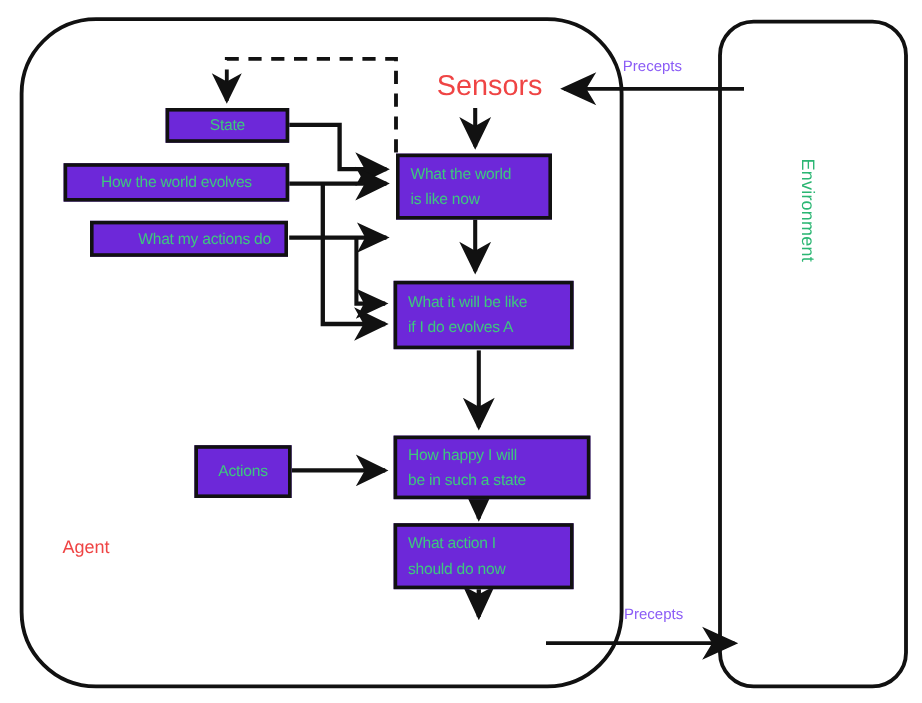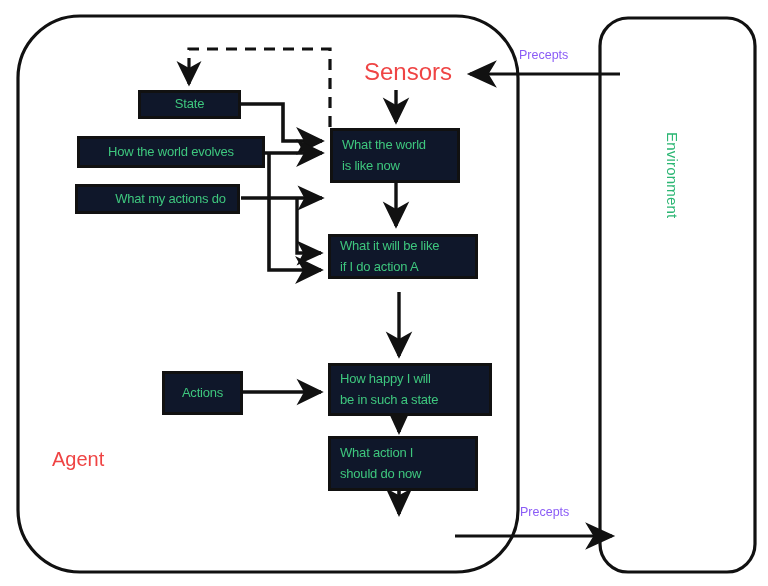--- a/index.html
+++ b/index.html
@@ -22,21 +22,21 @@
     position: absolute;
     left: 0;
     top: 0;
     width: 768px;
     height: 586px;
   }
   .node-box {
     position: absolute;
     box-sizing: border-box;
     border: 3px solid #111111;
-    background: #0f172a;
+    background: #6d28d9;
     display: flex;
     flex-direction: column;
     justify-content: center;
     color: #3ec77e;
     font-size: 13px;
     line-height: 1.55;
     letter-spacing: -0.2px;
   }
   .node-box.centered {
     align-items: center;
@@ -123,56 +123,56 @@
 
     <path d="M620,74 L470,74" fill="none" stroke="#111111" stroke-width="3.2" marker-end="url(#arrowThin)"></path>
 
     <path d="M455,536 L612,536" fill="none" stroke="#111111" stroke-width="3.2" marker-end="url(#arrowThin)"></path>
   </svg>
 
   <div class="node-box centered" style="left:138px; top:90px; width:103px; height:29px;">
     <span class="node-line">State</span>
   </div>
 
-  <div class="node-box centered" style="left:53px; top:136px; width:188px; height:32px;margin-left:24px;">
+  <div class="node-box centered" style="left:53px; top:136px; width:188px; height:32px;">
     <span class="node-line">How the world evolves</span>
   </div>
 
   <div class="node-box centered" style="left:75px; top:184px; width:165px; height:30px;padding-left:26px;">
     <span class="node-line">What my actions do</span>
   </div>
 
   <div class="node-box centered" style="left:162px; top:371px; width:81px; height:44px;">
     <span class="node-line">Actions</span>
   </div>
 
   <div class="node-box lefted" style="left:330px; top:128px; width:130px; height:55px;">
     <span class="node-line">What the world</span>
     <span class="node-line">is like now</span>
   </div>
 
-  <div class="node-box lefted" style="left:328px; top:234px; width:150px; height:45px;">
+  <div class="node-box lefted" style="left:328px; top:234px; width:150px; height:57px;">
     <span class="node-line">What it will be like</span>
-    <span class="node-line">if I do action A</span>
+    <span class="node-line">if I do evolves A</span>
   </div>
 
   <div class="node-box lefted" style="left:328px; top:363px; width:164px; height:53px;">
     <span class="node-line">How happy I will</span>
     <span class="node-line">be in such a state</span>
   </div>
 
   <div class="node-box lefted" style="left:328px; top:436px; width:150px; height:55px;">
     <span class="node-line">What action I</span>
     <span class="node-line">should do now</span>
   </div>
 
   <div class="big-label" style="left:364px; top:58px;">Sensors</div>
 
 
-  <div class="big-label" style="left:52px; top:448px; font-size:20px;">Agent</div>
+  <div class="big-label" style="left:52px; top:448px; font-size:15px;">Agent</div>
 
   <div class="vert-label" style="left:681px; top:132px;">Environment</div>
 
   <div class="small-label" style="left:519px; top:48px;">Precepts</div>
 
   <div class="small-label" style="left:520px; top:505px;">Precepts</div>
 
 </div>
 
 </body></html>

